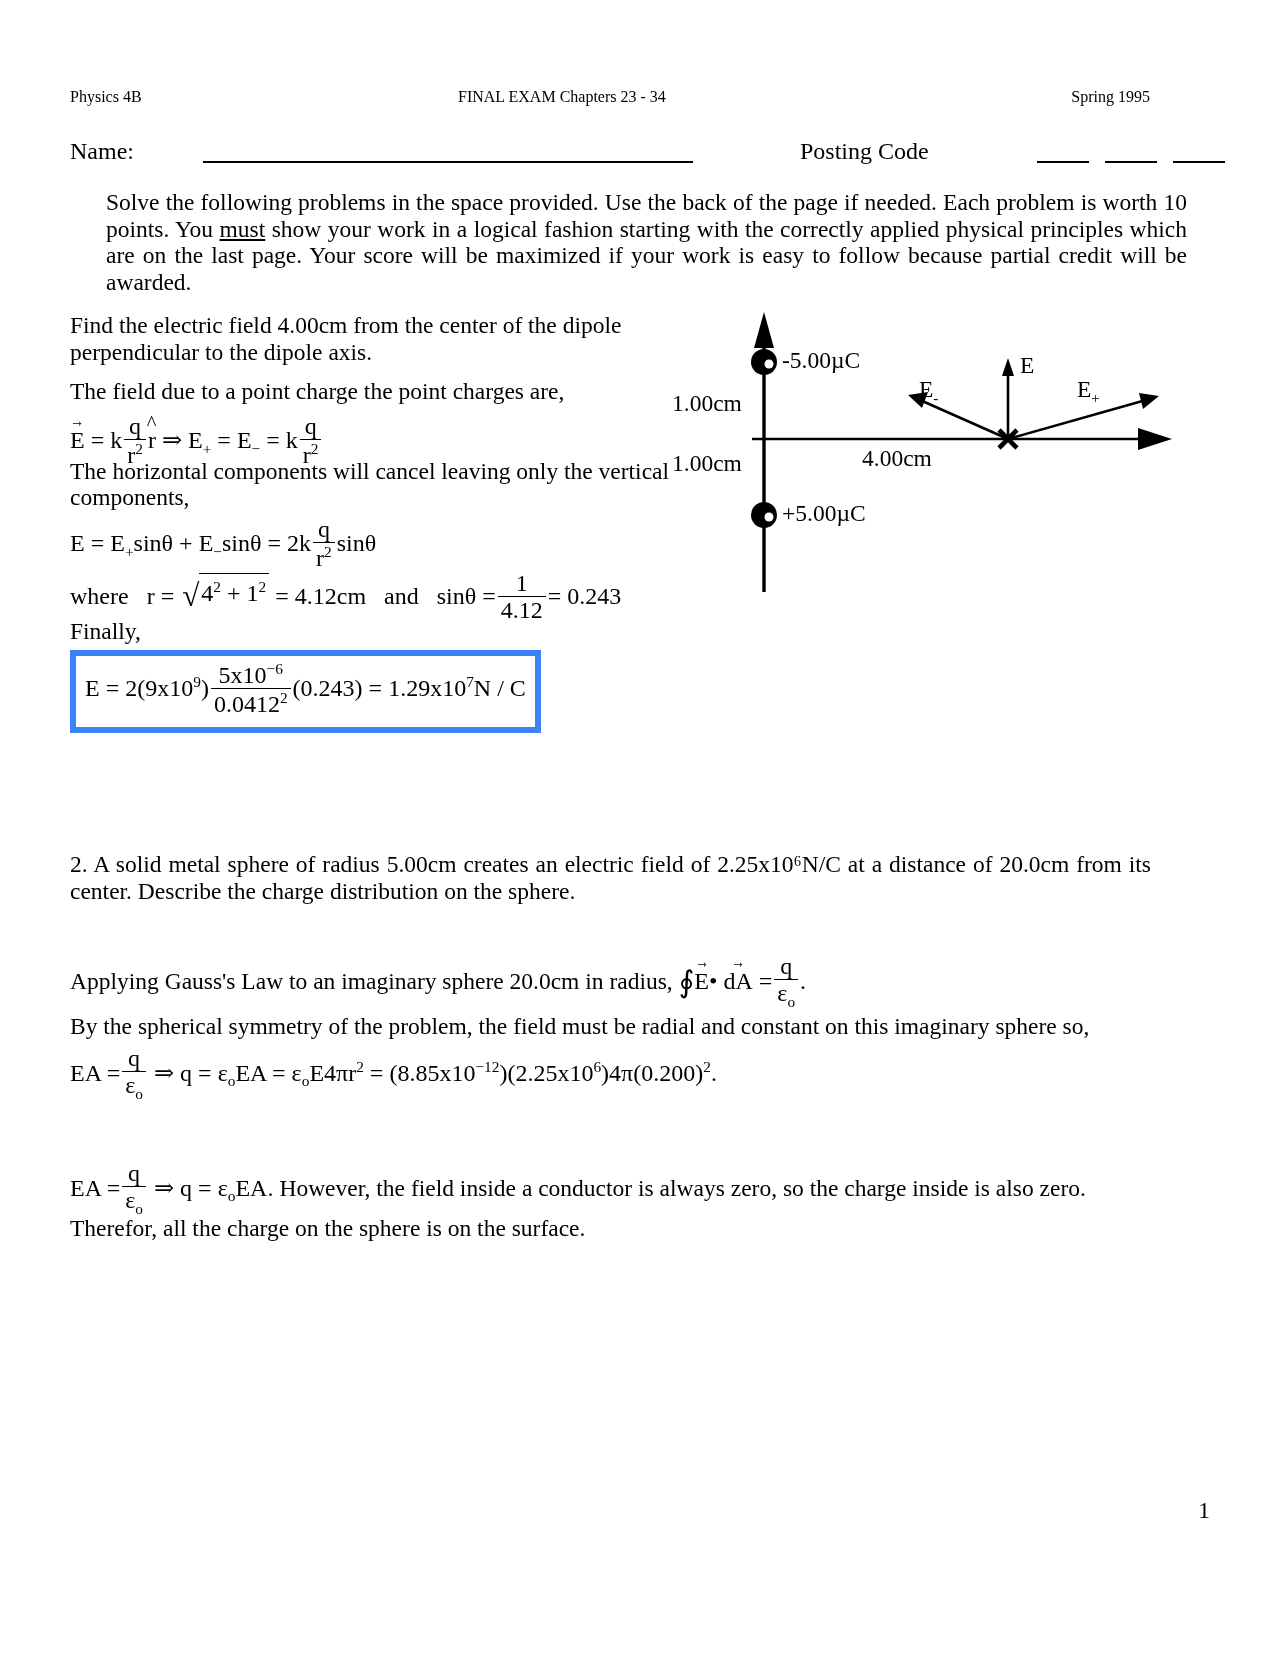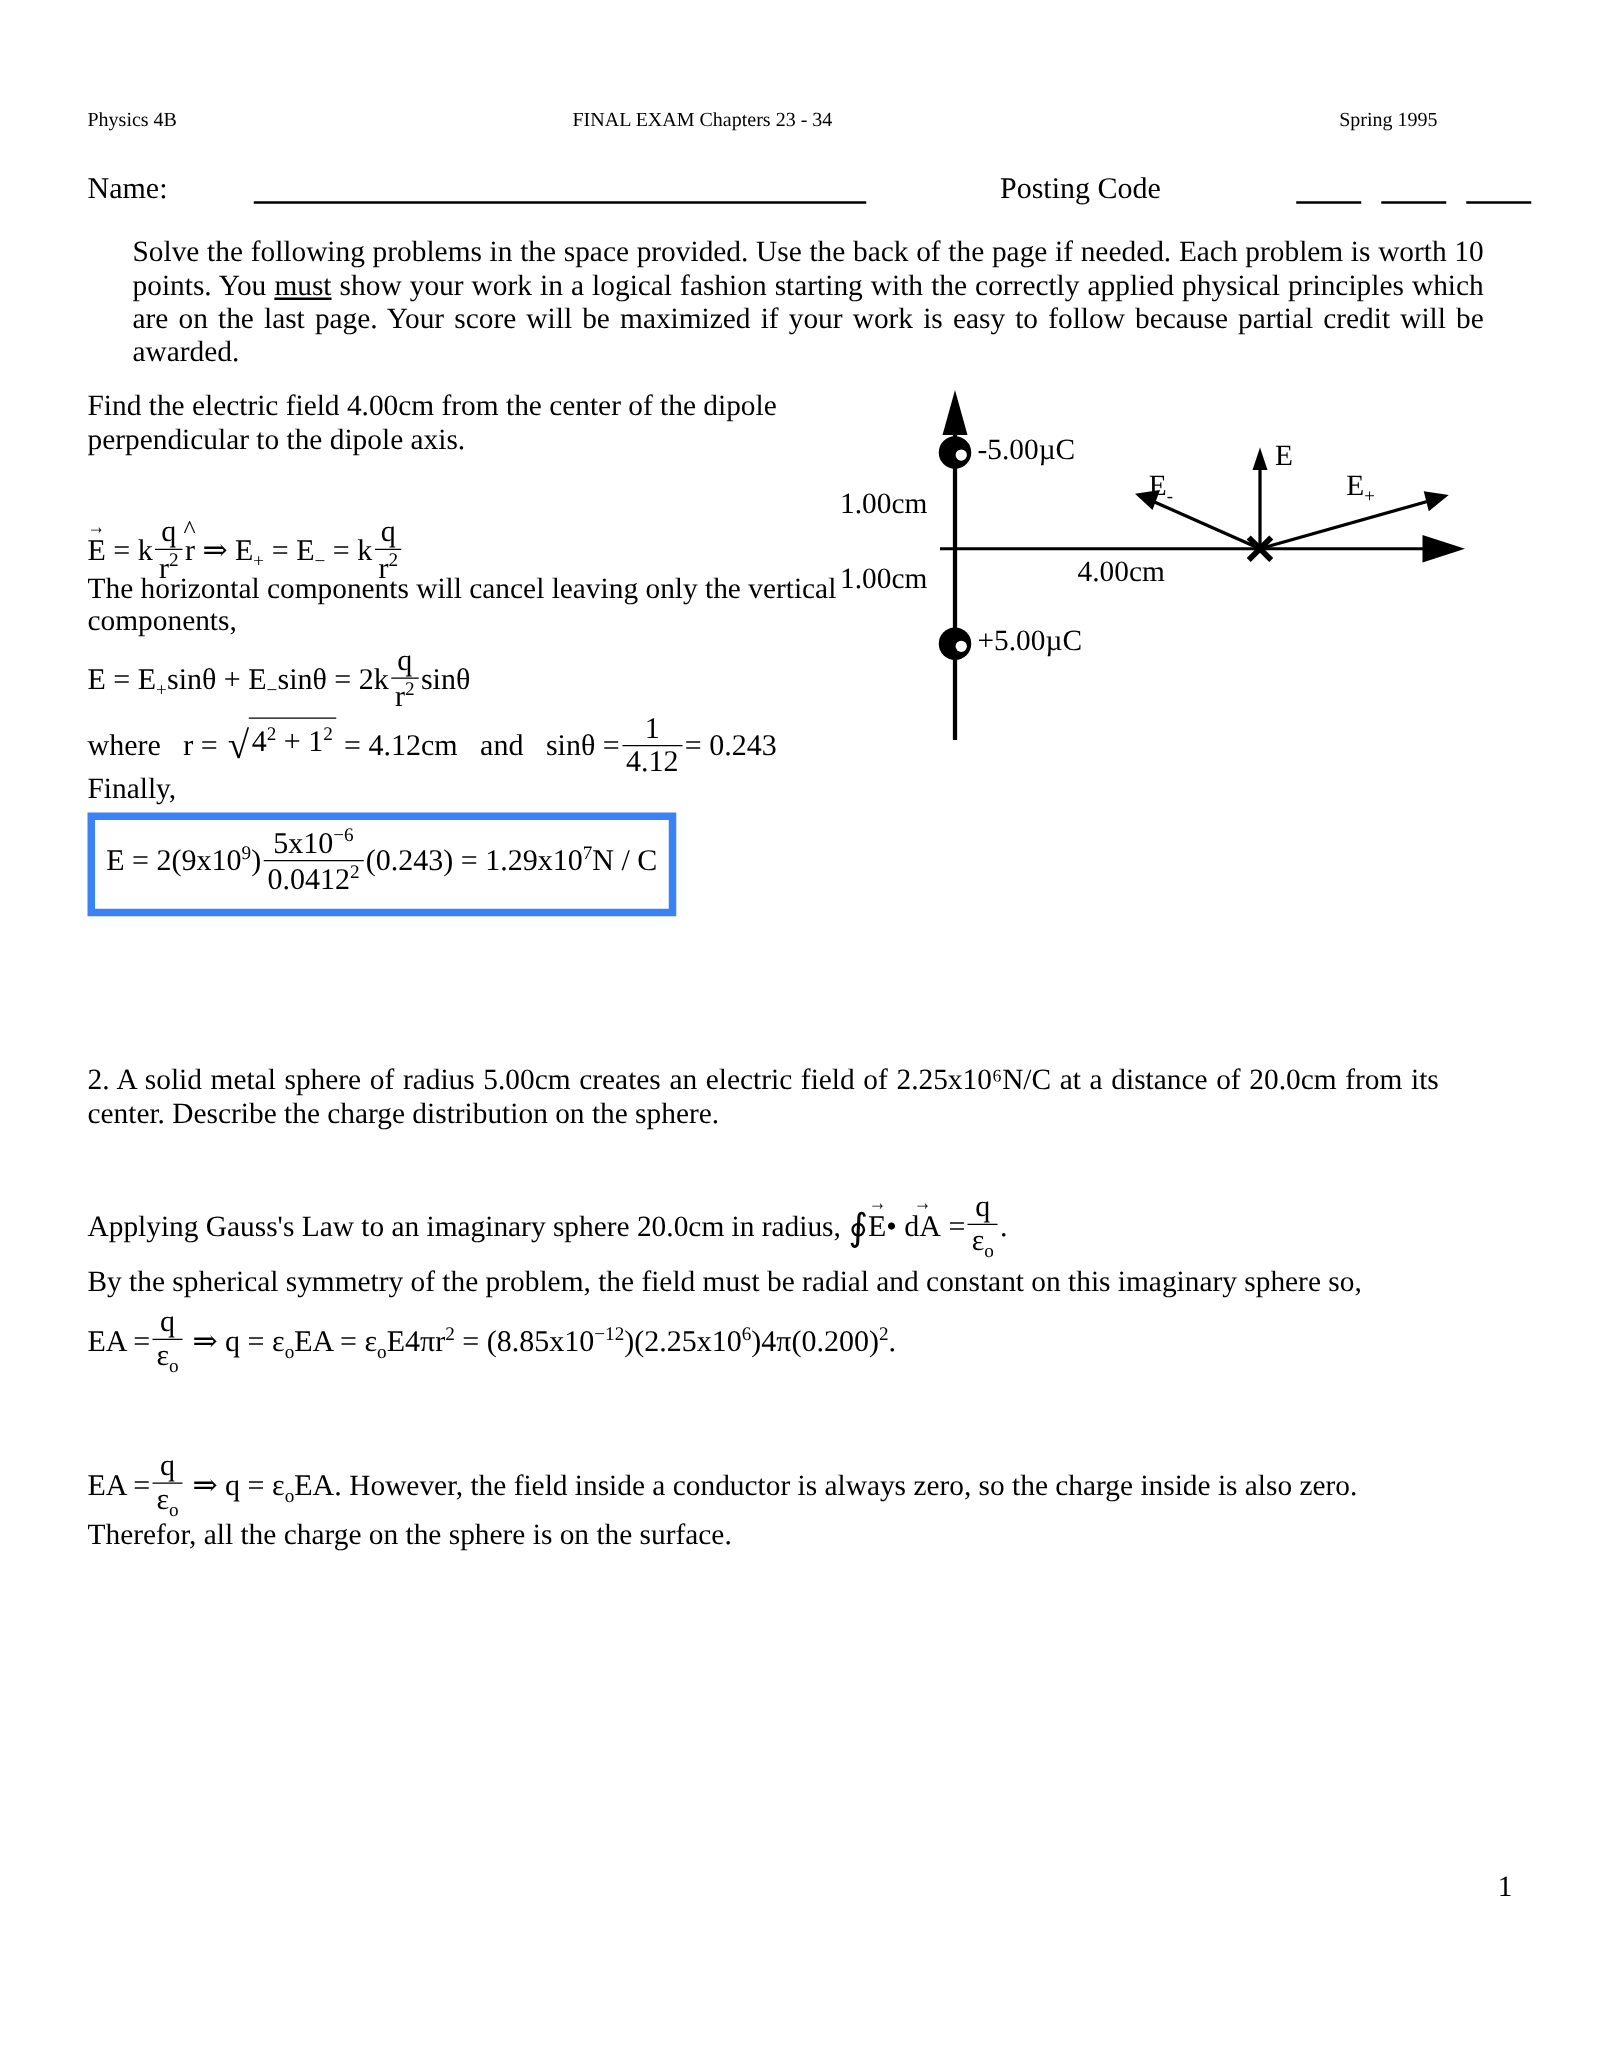--- a/index.html
+++ b/index.html
@@ -208,20 +208,21 @@
     <span class="pc-rule pc3"></span>
   </div>
 
   <div class="para intro"><span>Solve the following problems in the space provided.  Use the back of the page if needed.  Each problem is worth 10 points.  You </span><u>must</u><span> show your work in a logical fashion starting with the correctly applied physical principles which are on the last page.  Your score will be maximized if your work is easy to follow because partial credit will be awarded.</span></div>
 
   <div class="para q1b">
     <span>Find the electric field 4.00cm from the center  of  the  dipole</span>
     <span>perpendicular to the dipole axis.</span>
   </div>
 
+  <div class="blk" style="left:70px; top:378px; width:620px;">The field due to a point charge the point charges are,</div>
 
   <div class="blk math" style="left:70px; top:415px;">
     <span class="vecbar">E</span>
     <span>=</span>
     <span>k</span><span class="frac"><span class="num">q</span><span class="den"><span>r</span><sup class="s">2</sup></span></span><span class="hatmark">r</span>
     <span>⇒</span>
     <span>E</span><sub class="s">+</sub>
     <span>=</span>
     <span>E</span><sub class="s">−</sub>
     <span>=</span>

